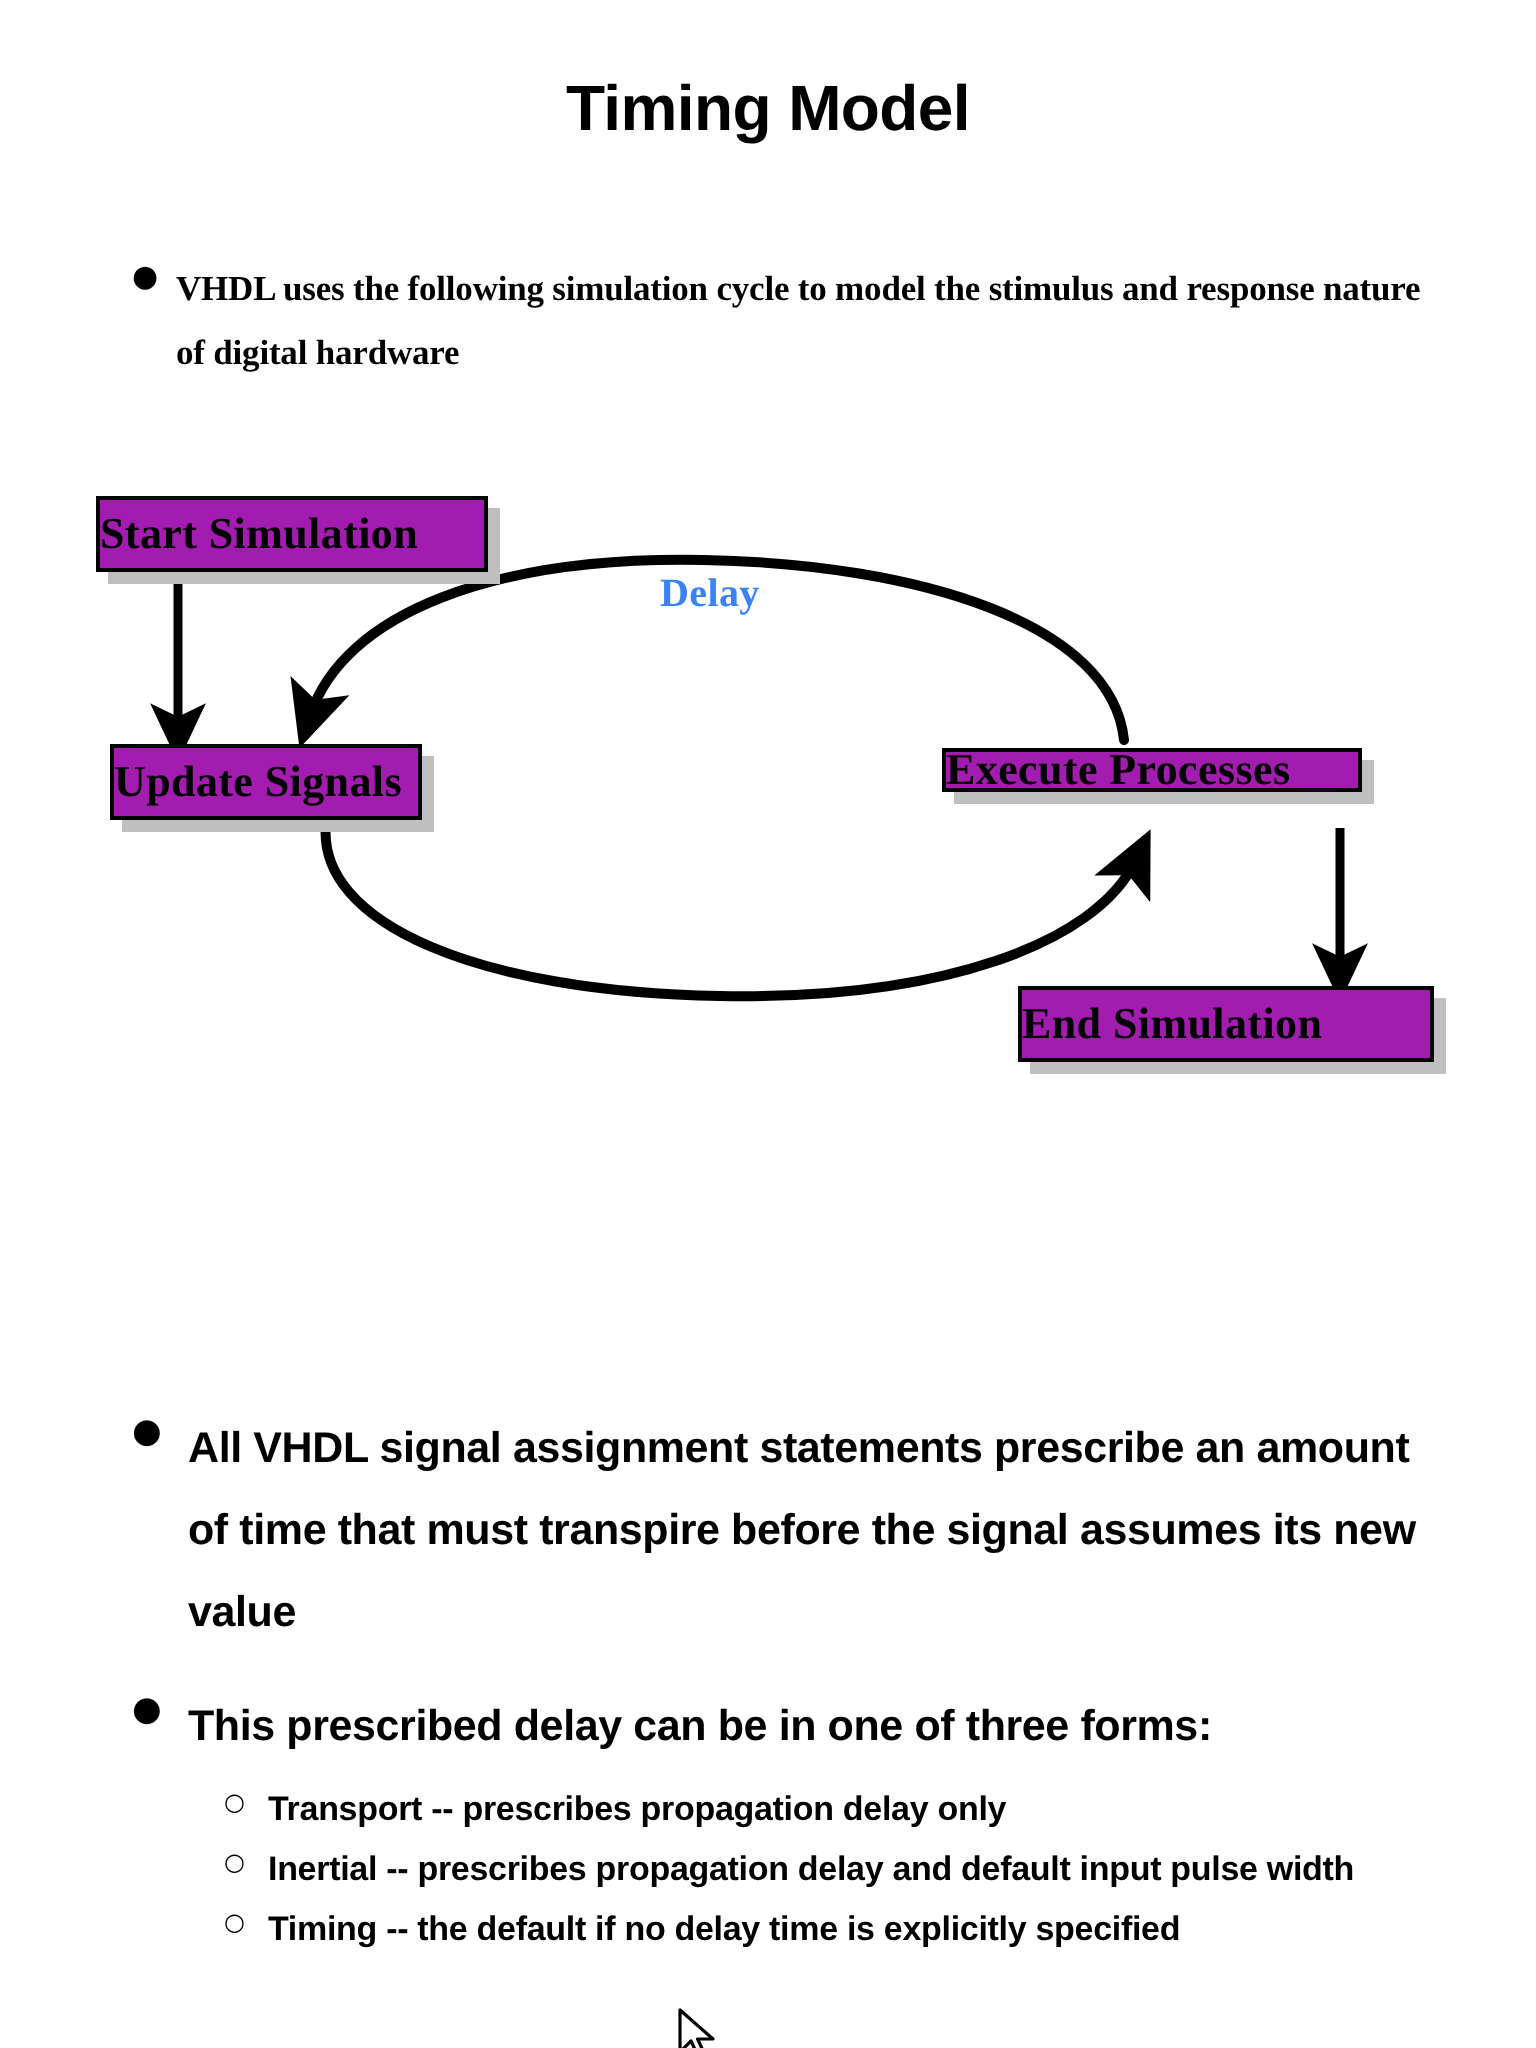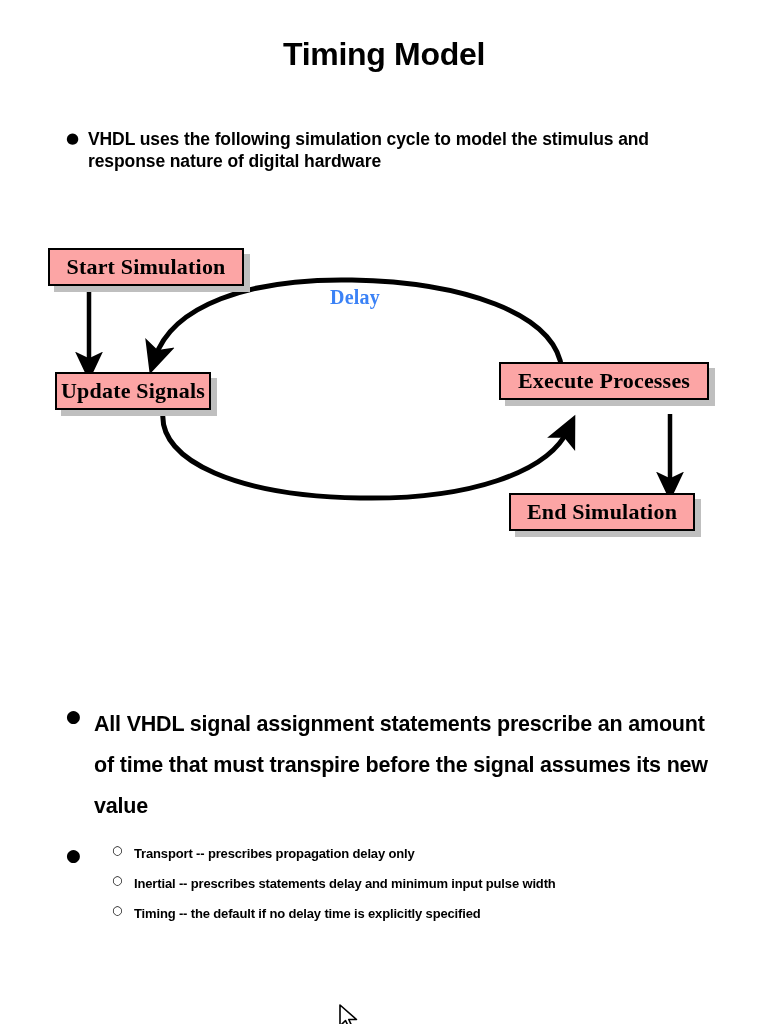--- a/index.html
+++ b/index.html
@@ -58,22 +58,23 @@
     font-weight: bold;
     color: #000;
   }
 
   
   #bullets-intro { left: 62px; top: 128px; width: 650px; }
   #bullets-intro .bullet-item { padding-left: 26px; }
   #bullets-intro .marker { top: 3px; font-size: 15px; }
   #bullets-intro .btext {
     font-size: 17.5px;
-    line-height: 22px;
+    line-height: 32px;
     letter-spacing: -0.1px;
+    font-family: Liberation Serif, serif;
   }
 
   
   #bullets-delay { left: 62px; top: 704px; width: 660px; }
   #bullets-delay > .bullet-item { padding-left: 32px; margin-bottom: 16px; }
   #bullets-delay > .bullet-item > .marker { top: 4px; font-size: 17px; }
   #bullets-delay > .bullet-item > .btext {
     font-size: 21.5px;
     line-height: 41px;
     letter-spacing: -0.2px;
@@ -88,59 +89,58 @@
   }
   .sub-item .marker {
     position: absolute;
     left: 18px;
     top: 1px;
     font-size: 12px;
     font-family: "DejaVu Sans", sans-serif;
     font-weight: normal;
   }
   .sub-item .btext {
-    font-size: 13px;
+    font-size: 17px;
     line-height: 21px;
     font-weight: bold;
     letter-spacing: -0.15px;
   }
 
   
   #timing-diagram {
     position: absolute;
     left: 0;
     top: 230;
     width: 768px;
     height: 330px;
   }
   #timing-diagram { top: 230px; }
 
   .dbox {
     position: absolute;
     box-sizing: border-box;
-    background: #fca5a5;
+    background: #a21caf;
     border: 2px solid #000000;
     box-shadow: 6px 6px 0 0 #bfbfbf;
     display: flex;
     align-items: center;
-    justify-content: center;
   }
   .dbox .dbox-label {
     font-family: "Liberation Serif", "DejaVu Serif", serif;
     font-weight: bold;
     font-size: 22px;
     color: #000;
     white-space: nowrap;
     letter-spacing: 0.2px;
   }
 
   #box-start-simulation   { left: 48px;  top: 18px;  width: 196px; height: 38px; }
   #box-update-signals     { left: 55px;  top: 142px; width: 156px; height: 38px; }
-  #box-execute-processes  { left: 471px; top: 132px; width: 210px; height: 38px; margin-left: 28px; }
-  #box-end-simulation     { left: 509px; top: 263px; width: 186px; height: 38px; }
+  #box-execute-processes  { left: 471px; top: 144px; width: 210px; height: 22px; }
+  #box-end-simulation     { left: 509px; top: 263px; width: 208px; height: 38px; }
 
   #diagram-svg {
     position: absolute;
     left: 0;
     top: 0;
     width: 768px;
     height: 330px;
     overflow: visible;
   }
 
@@ -218,29 +218,30 @@
 
   <div class="bullet-list" id="bullets-delay">
 
     <div class="bullet-item">
       <span class="marker">●</span>
       <span class="btext">All VHDL signal assignment statements prescribe an amount of time that must transpire before the signal assumes its new value</span>
     </div>
 
     <div class="bullet-item">
       <span class="marker">●</span>
+      <span class="btext">This prescribed delay can be in one of three forms:</span>
 
       <div class="sub-list">
         <div class="sub-item">
           <span class="marker">○</span>
           <span class="btext">Transport -- prescribes propagation delay only</span>
         </div>
         <div class="sub-item">
           <span class="marker">○</span>
-          <span class="btext">Inertial -- prescribes statements delay and minimum input pulse width</span>
+          <span class="btext">Inertial -- prescribes propagation delay and default input pulse width</span>
         </div>
         <div class="sub-item">
           <span class="marker">○</span>
           <span class="btext">Timing -- the default if no delay time is explicitly specified</span>
         </div>
       </div>
     </div>
   </div>
 
   <svg id="mouse-cursor" viewBox="0 0 26 30" xmlns="http://www.w3.org/2000/svg">

